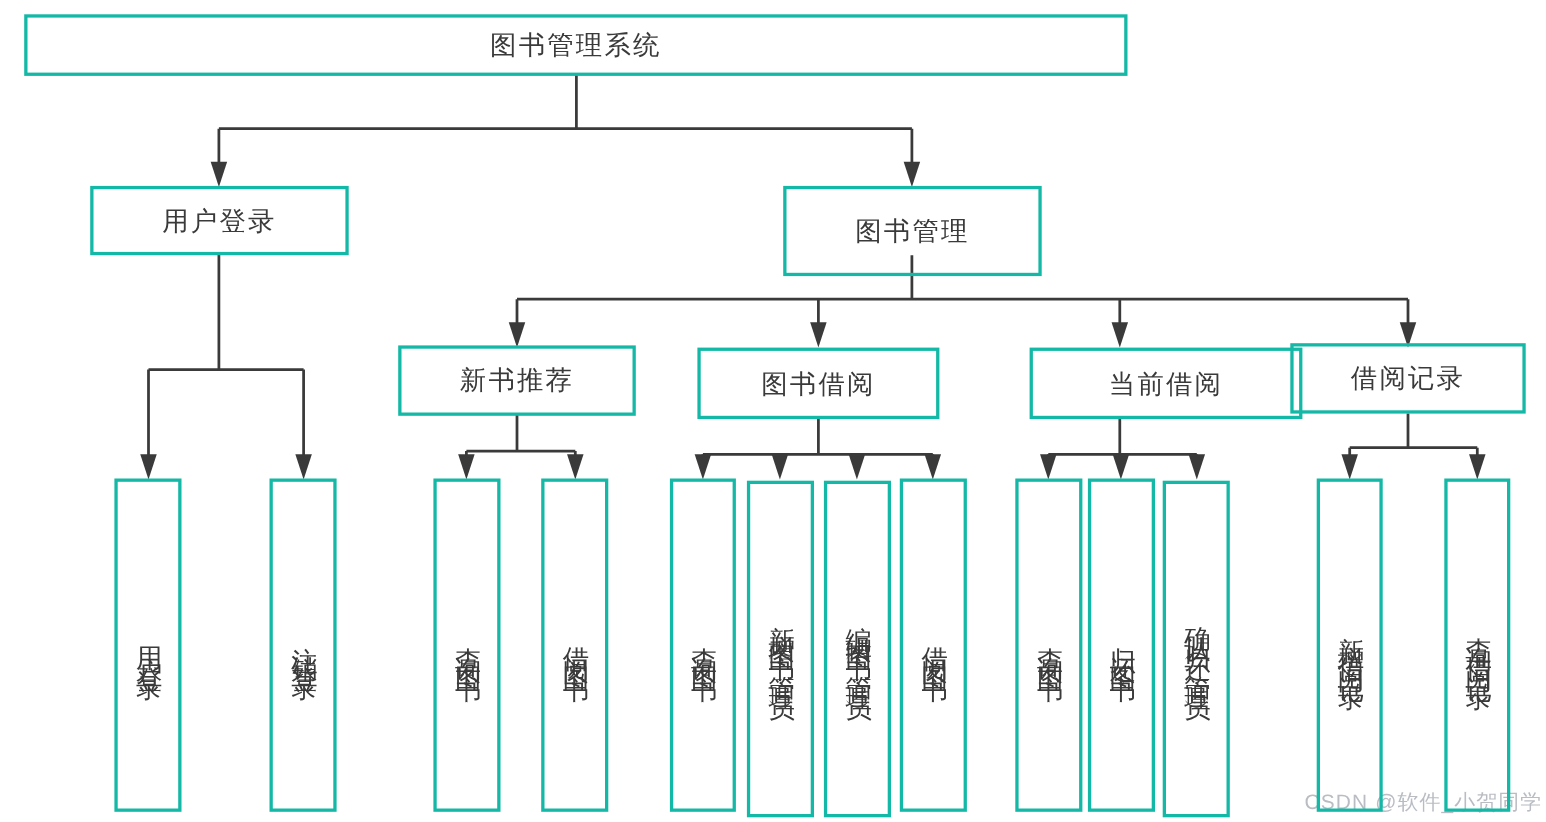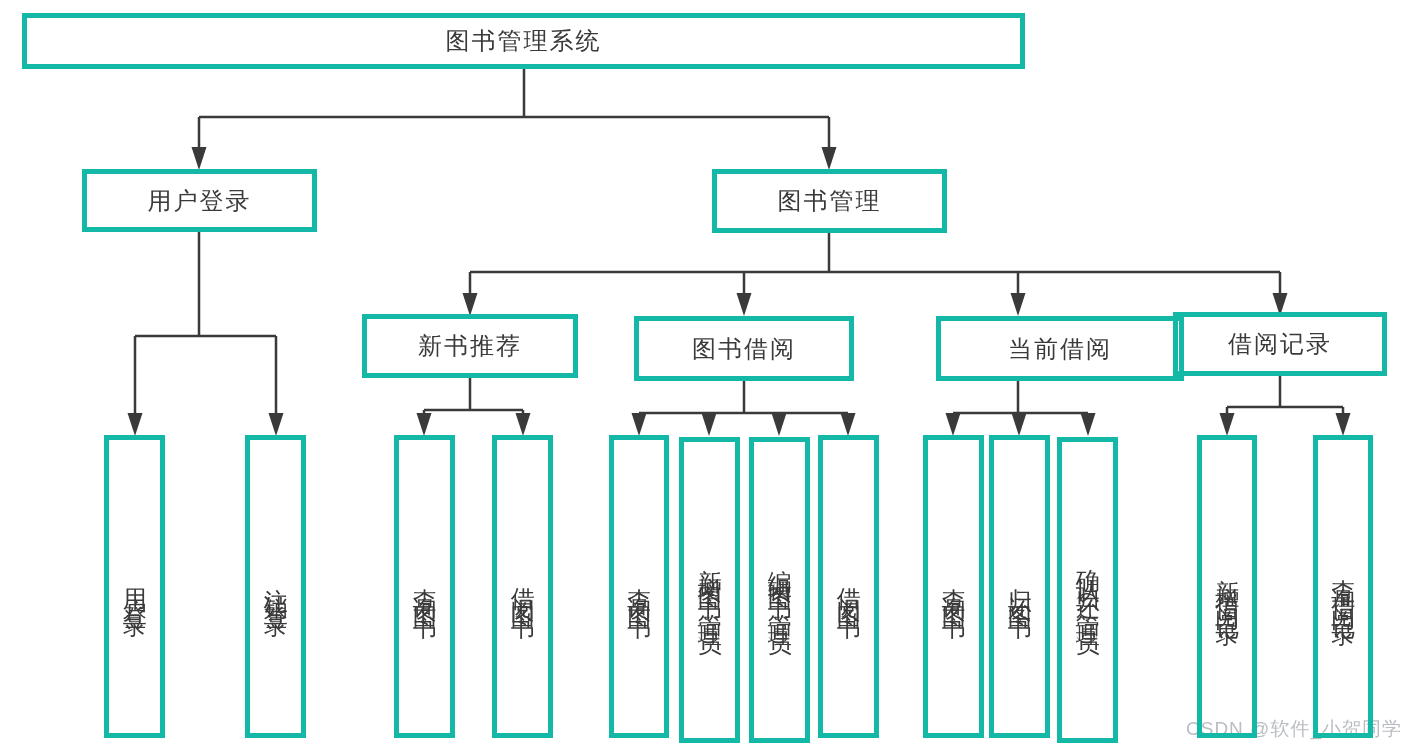--- a/index.html
+++ b/index.html
@@ -1,21 +1,21 @@
 <!DOCTYPE html>
 <html><head>
 <meta charset="utf-8">
 <style>
   html, body { margin:0; padding:0; background:#ffffff; }
   #stage {
     position:relative; width:1405px; height:747px; background:#ffffff;
     font-family:"Liberation Sans","DejaVu Sans",sans-serif; overflow:hidden;
   }
   .node {
-    position:absolute; box-sizing:border-box; border:5px solid #14b8a6;
+    position:absolute; box-sizing:border-box; border:3px solid #14b8a6;
     background:transparent; display:flex; align-items:center; justify-content:center;
     color:#3a3a3a; z-index:2;
   }
   .hlabel { font-size:24px; letter-spacing:2px; white-space:nowrap; }
   .vlabel {
     writing-mode:vertical-lr; text-orientation:mixed;
     font-size:24px; letter-spacing:9px; line-height:1.1; white-space:nowrap;
   }
   #connectors { position:absolute; left:0; top:0; z-index:1; pointer-events:none; }
   #watermark {
@@ -63,21 +63,21 @@
     </g>
   </svg>
 
   <div class="node" style="left:22px; top:13px; width:1003px; height:56px;">
     <span class="hlabel">图书管理系统</span>
   </div>
 
   <div class="node" style="left:82px; top:169px; width:235px; height:63px;">
     <span class="hlabel">用户登录</span>
   </div>
-  <div class="node" style="left:712px; top:169px; width:235px; height:64px;">
+  <div class="node" style="left:712px; top:169px; width:235px; height:82px;">
     <span class="hlabel">图书管理</span>
   </div>
 
   <div class="node" style="left:634px; top:316px; width:220px; height:65px;">
     <span class="hlabel">图书借阅</span>
   </div>
   <div class="node" style="left:362px; top:314px; width:216px; height:64px;">
     <span class="hlabel">新书推荐</span>
   </div>
   <div class="node" style="left:908px; top:316px; width:248px; height:65px;margin-left:28px;">

